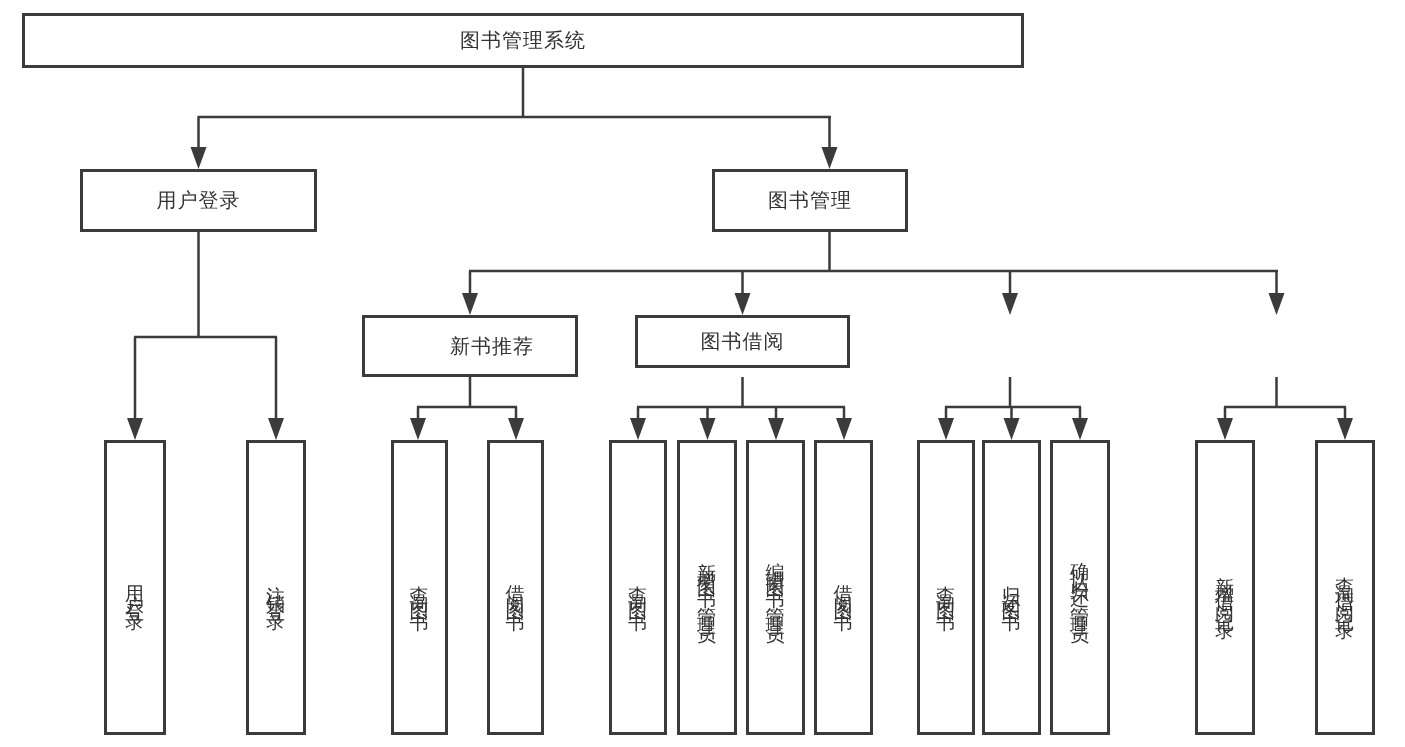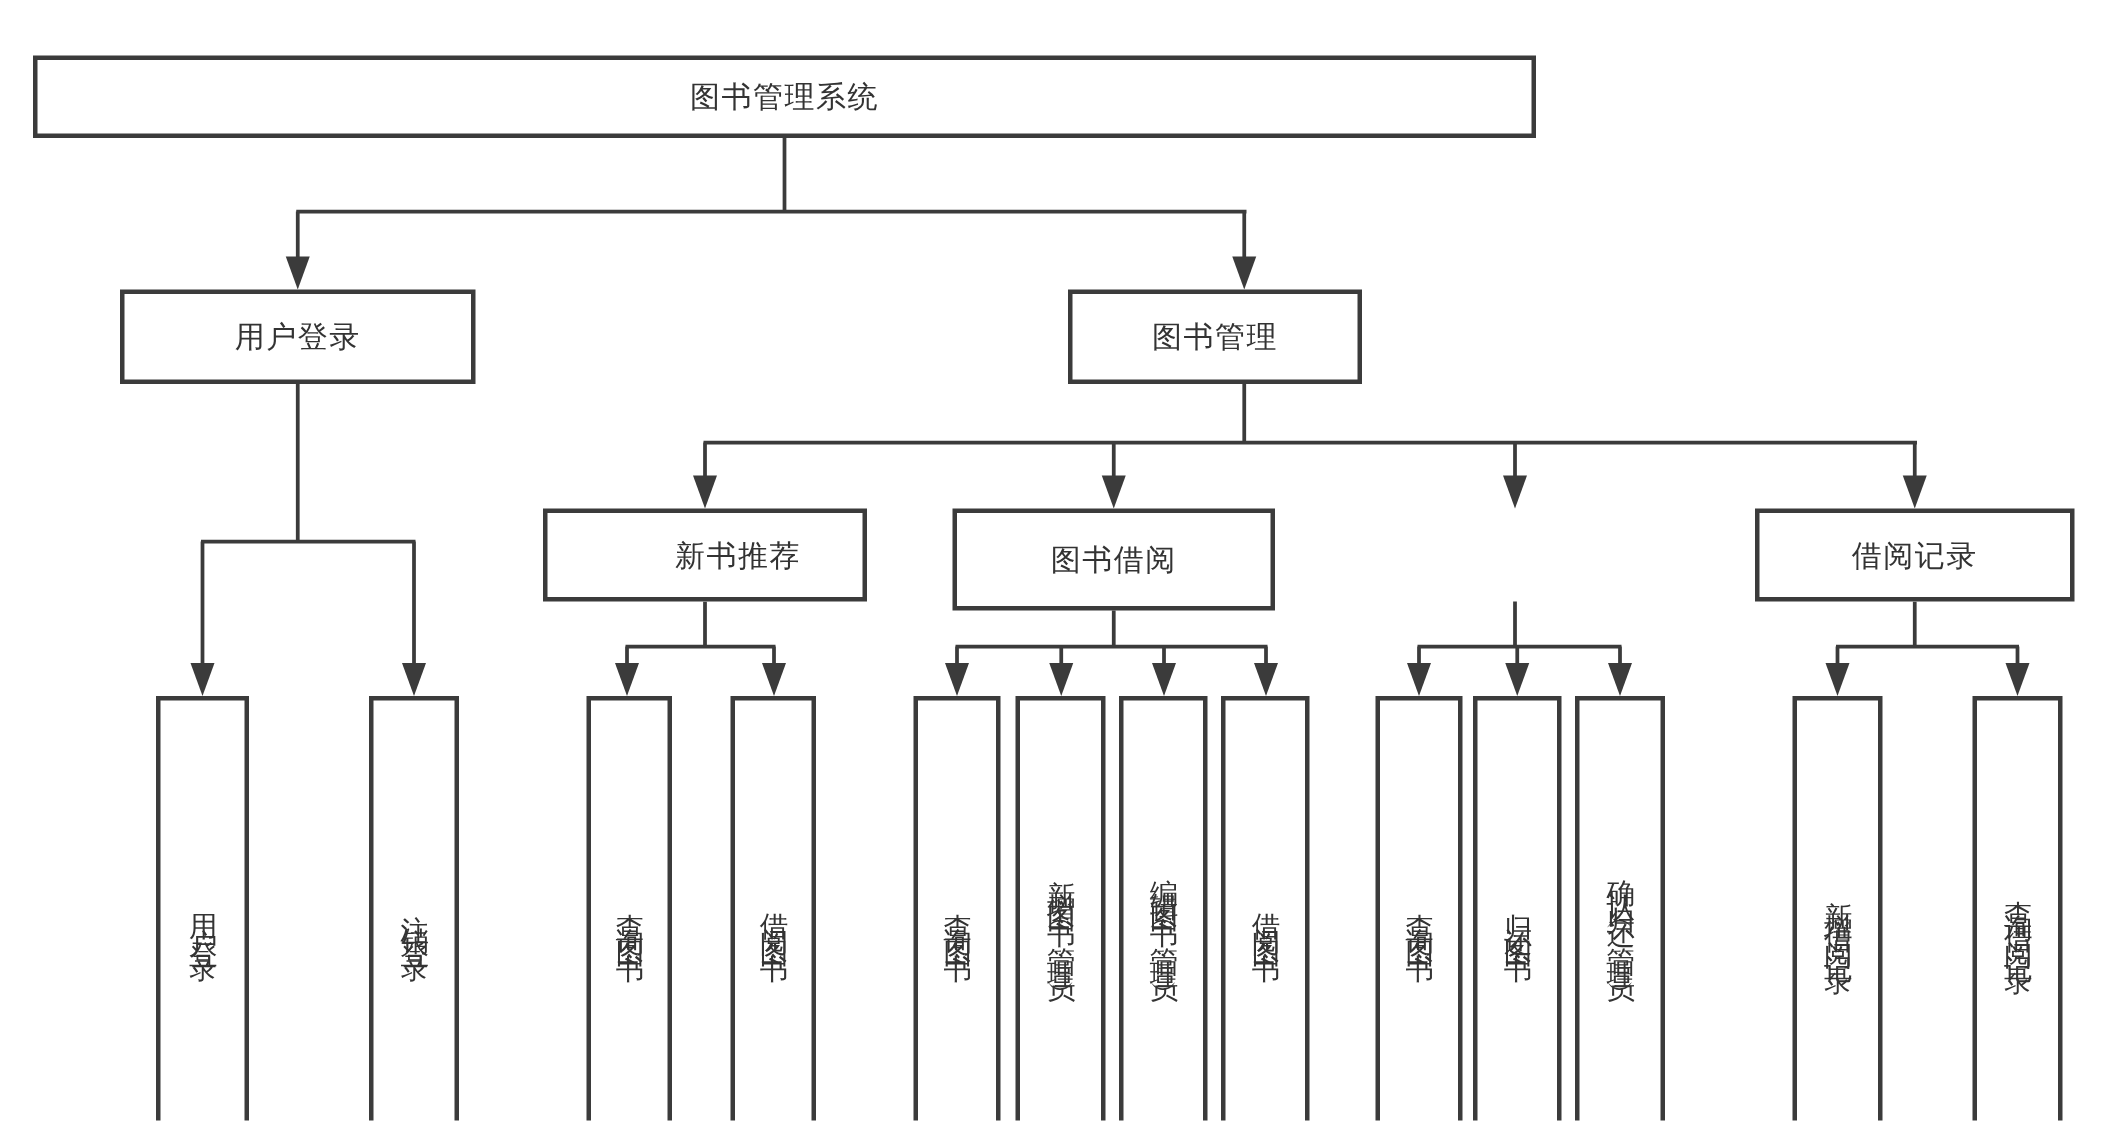--- a/index.html
+++ b/index.html
@@ -6,21 +6,21 @@
     --line:#3b3b3b; --border:#3b3b3b; --fill:#ffffff; --text:#333333;
     --wm:#9c9c9c; --bg:#ffffff;
   }
   html,body{margin:0;padding:0;}
   body{
     width:1405px;height:747px;position:relative;overflow:hidden;
     background:var(--bg);
     font-family:"Liberation Sans",sans-serif;
     color:var(--text);
   }
-  .stage{position:absolute;inset:0;margin-top:24px;}
+  .stage{position:absolute;inset:0;}
   svg.conn{position:absolute;left:0;top:0;z-index:1;}
   .box{
     position:absolute;box-sizing:border-box;background:var(--fill);
     border:3px solid var(--border);
     display:flex;align-items:center;justify-content:center;
     z-index:2;
   }
   .box.h .lbl{
     font-size:20px;letter-spacing:1px;white-space:nowrap;
   }
@@ -76,25 +76,22 @@
   <div class="box h" style="left:80px;top:169px;width:237px;height:63px;">
     <span class="lbl">用户登录</span>
   </div>
   <div class="box h" style="left:712px;top:169px;width:196px;height:63px;">
     <span class="lbl">图书管理</span>
   </div>
 
   <div class="box h" style="left:362px;top:315px;width:216px;height:62px;padding-left:44px;">
     <span class="lbl">新书推荐</span>
   </div>
-  <div class="box h" style="left:635px;top:315px;width:215px;height:68px;">
+  <div class="box h" style="left:635px;top:315px;width:215px;height:53px;">
     <span class="lbl">图书借阅</span>
-  </div>
-  <div class="box h" style="left:1170px;top:315px;width:213px;height:62px;">
-    <span class="lbl">借阅记录</span>
   </div>
 
   <div class="box v" style="left:104px;top:440px;width:62px;height:295px;">
     <span class="lbl">用户登录</span>
   </div>
   <div class="box v" style="left:246px;top:440px;width:60px;height:295px;">
     <span class="lbl">注销登录</span>
   </div>
 
   <div class="box v" style="left:391px;top:440px;width:57px;height:295px;">

